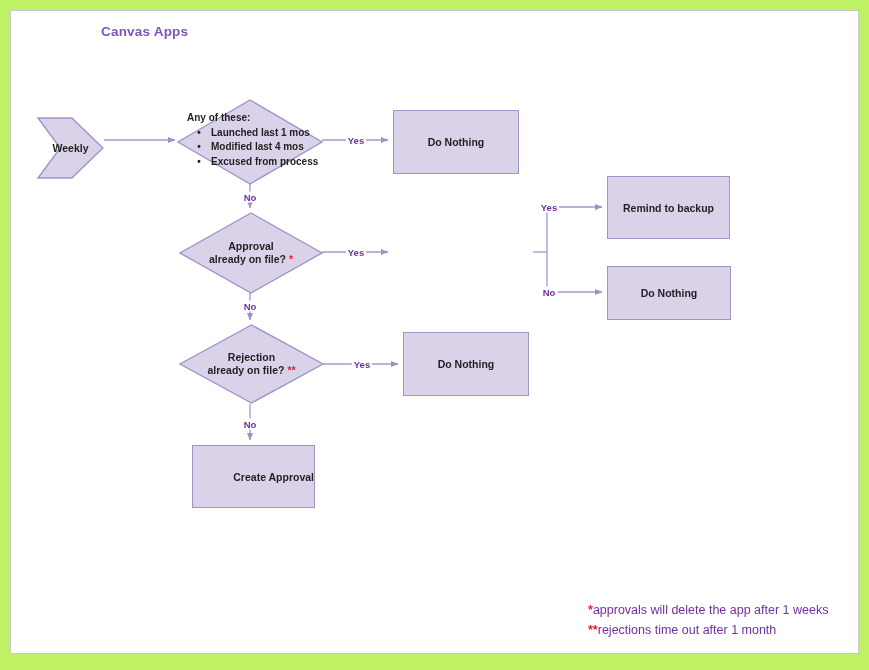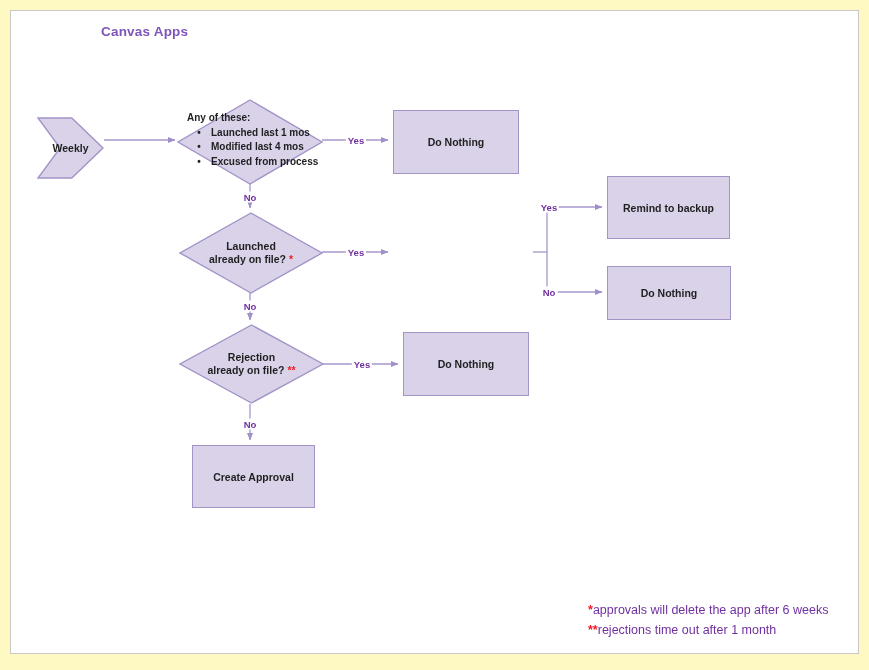--- a/index.html
+++ b/index.html
@@ -1,17 +1,17 @@
 <!DOCTYPE html>
 <html style="--shape-fill: #d9d2e9; --shape-stroke: #a294c7; --connector: #a597cd; --node-text: #1f1f1f; --branch-label: #7030a0; --title-color: #7d55b8; --footnote-color: #7030a0; --asterisk-red: #ee1c25; --page-border: #c9c9c9;"><head>
 <meta charset="utf-8">
 <style>
   html,body { margin:0; padding:0; background:#ffffff; }
   body { font-family:"Liberation Sans", sans-serif; }
-  #canvas { position:relative; width:869px; height:670px; background:#fef9c3; overflow:hidden; }
+  #canvas { position:relative; width:869px; height:670px; background:#bef264; overflow:hidden; }
   #page-frame { position:absolute; left:10px; top:10px; width:847px; height:642px;
     border:1px solid var(--page-border); background:#ffffff; }
 
   #flow-title { position:absolute; left:101px; top:24px; font-size:13.5px; font-weight:bold;
     color:var(--title-color); letter-spacing:.2px; }
 
   #connector-layer { position:absolute; left:0; top:0; width:869px; height:670px; }
   .conn { stroke:var(--connector); stroke-width:1.3; fill:none; }
 
   .node { position:absolute; }
@@ -97,21 +97,21 @@
 
   <div class="proc-box" style="left:393px; top:110px; width:124px; height:62px;">
     <span class="node-label">Do Nothing</span>
   </div>
 
   <div class="node" style="left:180px; top:213px; width:142px; height:80px;">
     <svg class="shape-svg" viewBox="0 0 100 100" preserveAspectRatio="none">
       <polygon class="shape-poly" points="50,0 100,50 50,100 0,50" vector-effect="non-scaling-stroke"></polygon>
     </svg>
     <div class="diamond-center">
-      <span class="node-label">Launched</span>
+      <span class="node-label">Approval</span>
       <span class="node-label"><span>already on file?</span>&nbsp;<span class="marker-red">*</span></span>
     </div>
   </div>
 
 
   <div class="proc-box" style="left:607px; top:176px; width:121px; height:61px;">
     <span class="node-label">Remind to backup</span>
   </div>
 
   <div class="proc-box" style="left:607px; top:266px; width:122px; height:52px;">
@@ -125,30 +125,30 @@
     <div class="diamond-center">
       <span class="node-label">Rejection</span>
       <span class="node-label"><span>already on file?</span>&nbsp;<span class="marker-red">**</span></span>
     </div>
   </div>
 
   <div class="proc-box" style="left:403px; top:332px; width:124px; height:62px;">
     <span class="node-label">Do Nothing</span>
   </div>
 
-  <div class="proc-box" style="left:192px; top:445px; width:121px; height:61px;">
+  <div class="proc-box" style="left:192px; top:445px; width:121px; height:61px;justify-content:flex-end;">
     <span class="node-label">Create Approval</span>
   </div>
 
   <span class="branch-label" style="left:356px; top:140px;">Yes</span>
   <span class="branch-label" style="left:250px; top:197px;">No</span>
   <span class="branch-label" style="left:356px; top:252px;">Yes</span>
   <span class="branch-label" style="left:250px; top:306px;">No</span>
   <span class="branch-label" style="left:549px; top:207px;">Yes</span>
   <span class="branch-label" style="left:549px; top:292px;">No</span>
   <span class="branch-label" style="left:362px; top:364px;">Yes</span>
   <span class="branch-label" style="left:250px; top:424px;">No</span>
 
   <div id="footnotes">
-    <div><span class="marker-red">*</span><span>approvals will delete the app after 6 weeks</span></div>
+    <div><span class="marker-red">*</span><span>approvals will delete the app after 1 weeks</span></div>
     <div><span class="marker-red">**</span><span>rejections time out after 1 month</span></div>
   </div>
 </div>
 
 </body></html>

